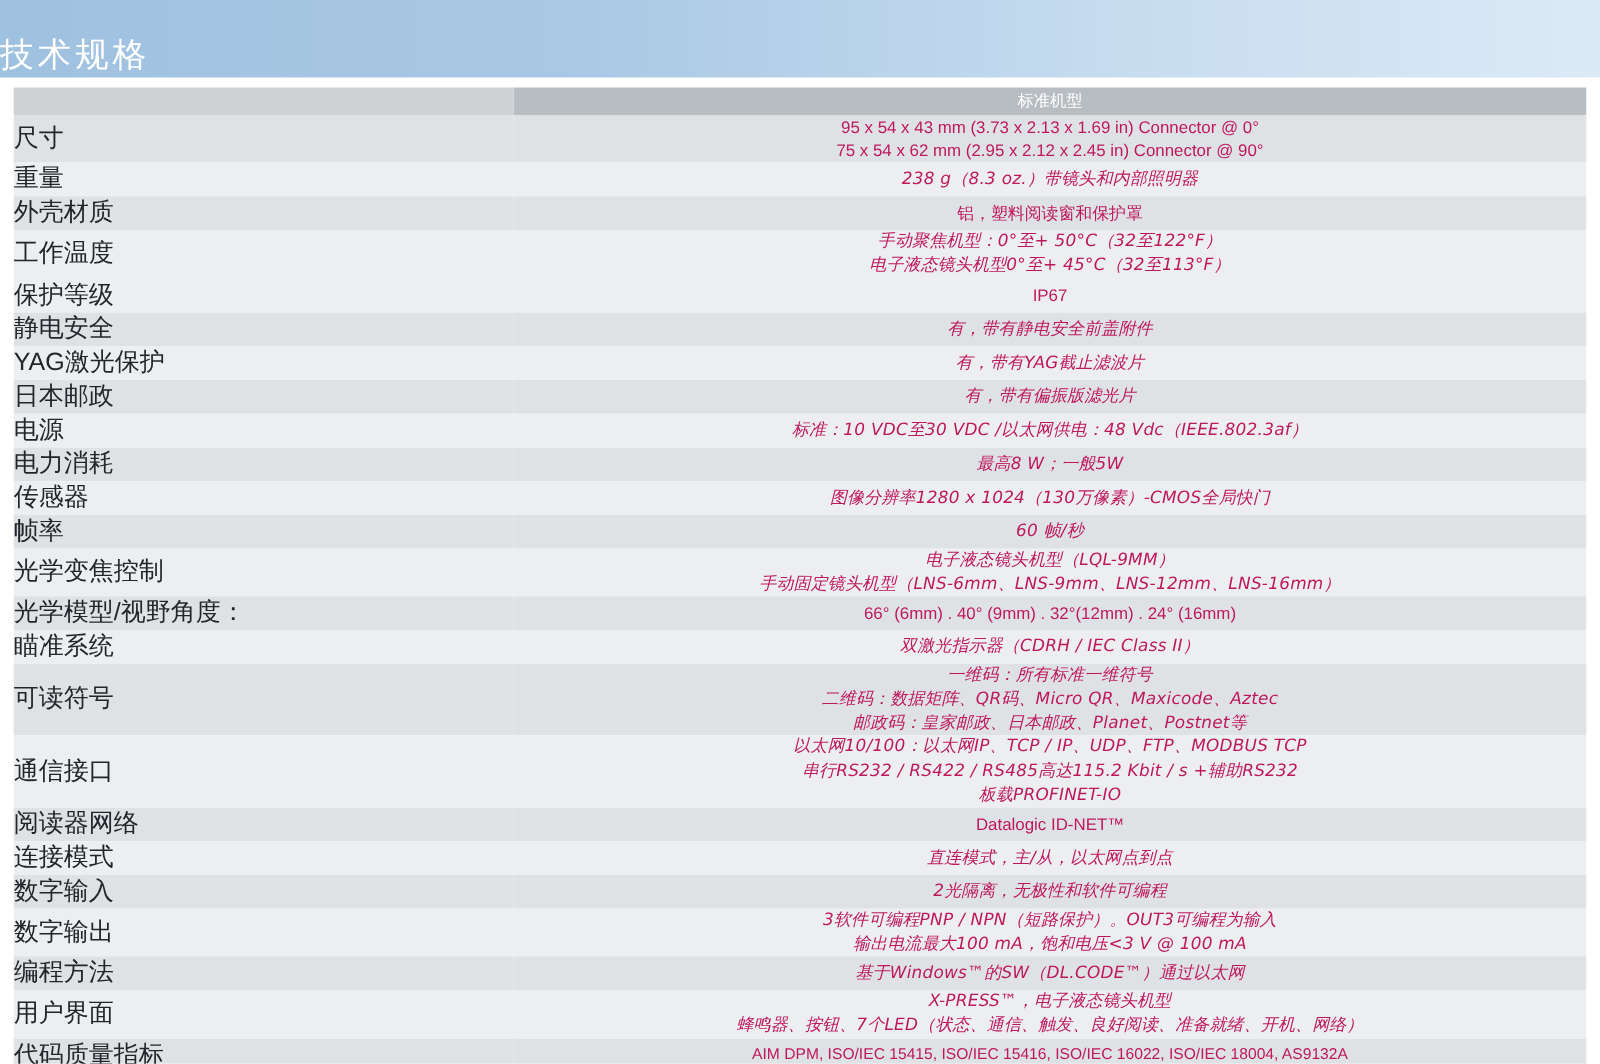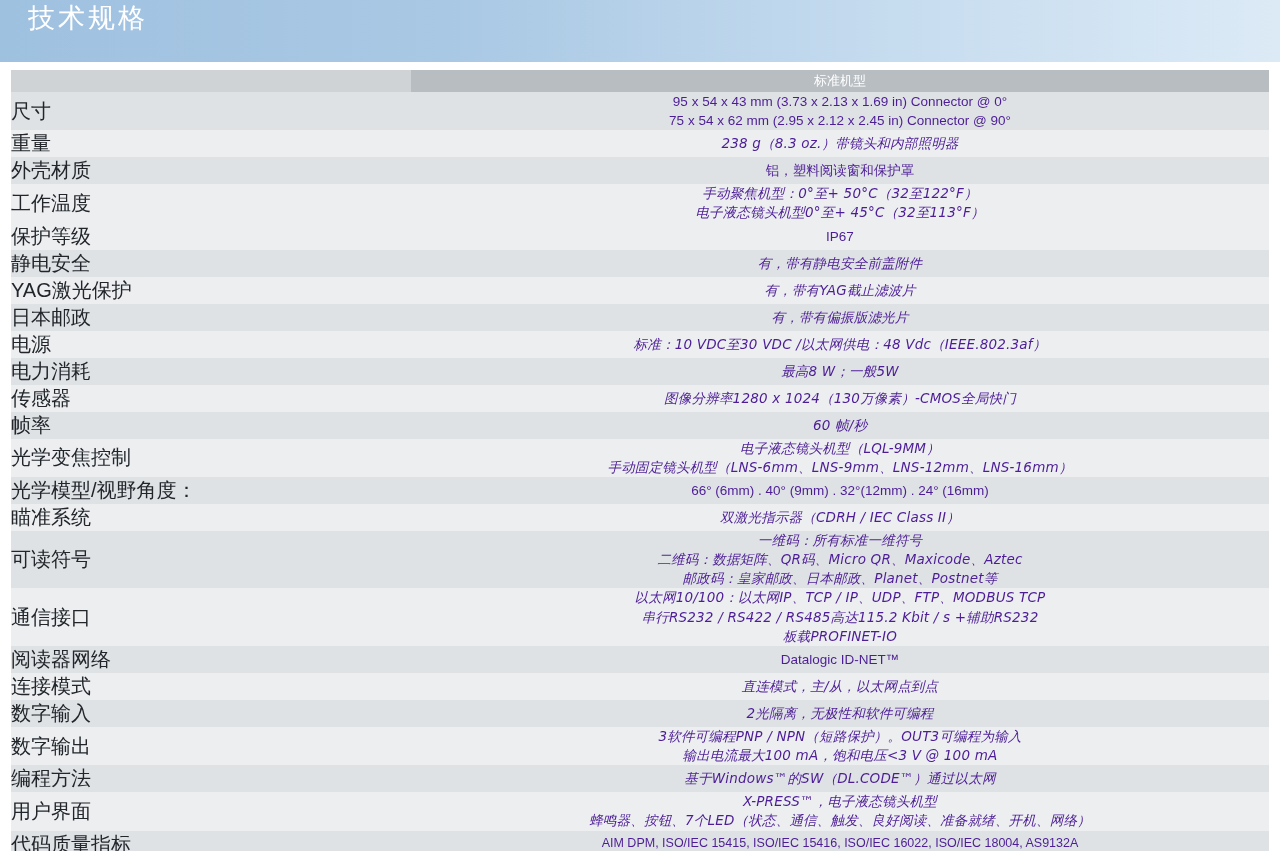--- a/index.html
+++ b/index.html
@@ -17,22 +17,21 @@
   .page {
     position: relative;
     width: 1280px;
     height: 851px;
     box-sizing: border-box;
   }
   .header-band {
     height: 62px;
     background: linear-gradient(to right, #9fc1e0 0%, #a9c8e4 35%, #c6dcef 70%, #dceaf6 100%);
     display: flex;
-    align-items: flex-start;
-    padding-left: 28px;
+    align-items: flex-end;
     box-sizing: border-box;
   }
   .header-title {
     font-size: 27px;
     color: #ffffff;
     letter-spacing: 3px;
     font-weight: normal;
   }
   table.spec {
     width: 1258px;
@@ -66,21 +65,21 @@
   td.label {
     text-align: left;
     font-size: 20px;
     color: #22262b;
     padding: 5px 4px;
     line-height: 1.35;
   }
   td.value {
     text-align: center;
     font-size: 13.5px;
-    color: #4c1d95;
+    color: #be185d;
     padding: 5px 8px;
     line-height: 1.42;
   }
   td.value .line { display: block; }
   td.value.mono {
     font-family: "DejaVu Sans", sans-serif;
     letter-spacing: 0.2px;
     font-style: italic;
   }
   td.value.small {

